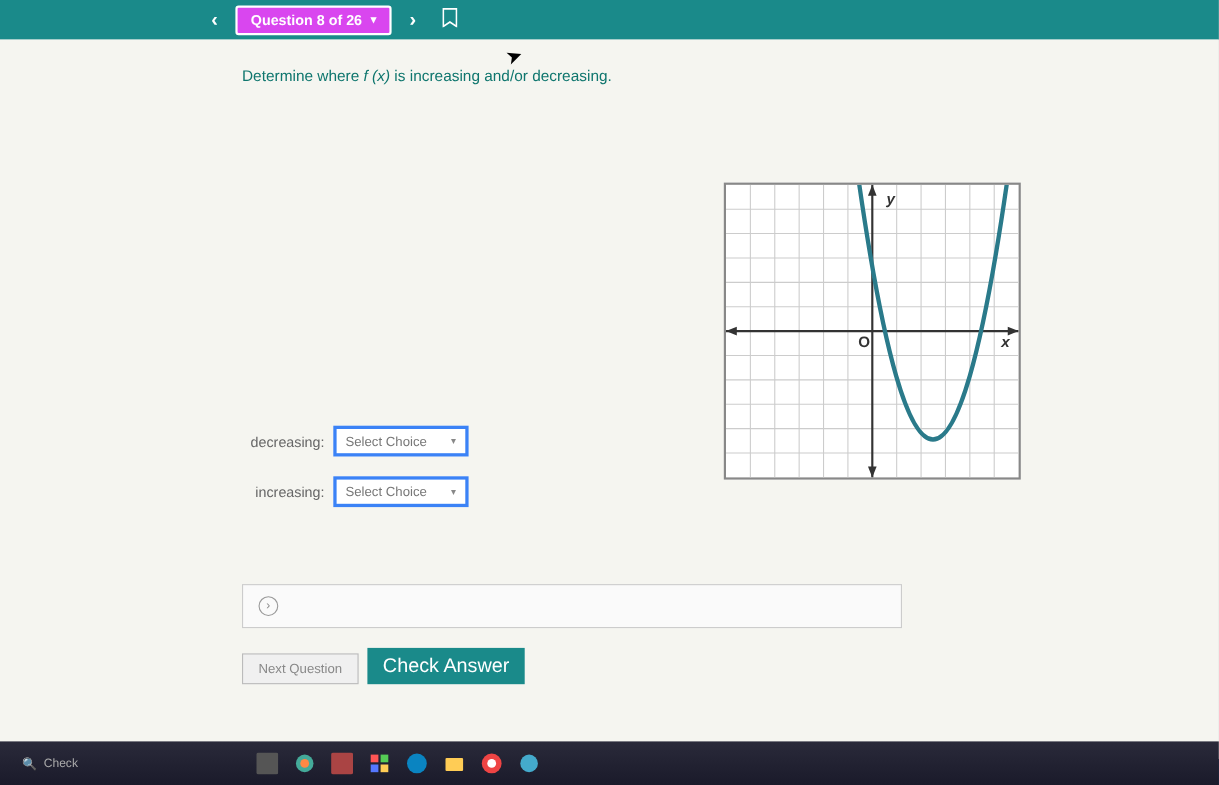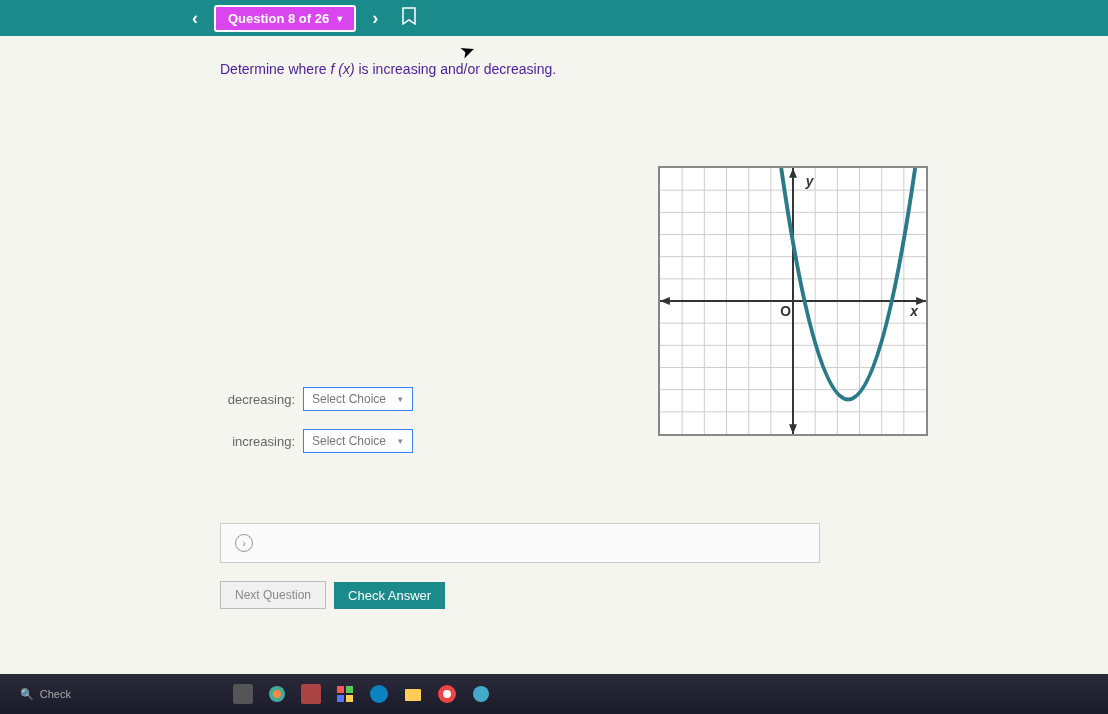--- a/index.html
+++ b/index.html
@@ -75,21 +75,21 @@
     
     .question-title {
       font-size: 20px;
       font-weight: bold;
       color: #444;
       margin-bottom: 18px;
     }
     
     .question-prompt {
       font-size: 14px;
-      color: #4c1d95;
+      color: #0f766e;
     }
     
     .question-prompt i { font-style: italic; }
     
     .graph-container {
       position: absolute;
       right: 180px;
       top: 130px;
       width: 270px;
       height: 270px;
@@ -114,29 +114,29 @@
     }
     
     .answer-label {
       font-size: 13px;
       color: #666;
       min-width: 75px;
       text-align: right;
     }
     
     .select-box {
-      border: 1px solid #3b82f6;
+      border: 3px solid #3b82f6;
       background: #fff;
       padding: 4px 8px;
       font-size: 12px;
       color: #777;
       cursor: pointer;
       display: flex;
       align-items: center;
-      gap: 12px;
+      gap: 22px;
       min-width: 110px;
     }
     
     .select-caret { font-size: 9px; color: #888; }
     
     .help-section {
       margin-top: 70px;
       border: 1px solid #ccc;
       padding: 10px 14px;
       display: flex;
@@ -172,21 +172,21 @@
       padding: 6px 14px;
       font-size: 12px;
       color: #888;
       cursor: pointer;
     }
     
     .btn-primary {
       background: #1a8a8a;
       border: none;
       padding: 6px 14px;
-      font-size: 13px;
+      font-size: 18px;
       color: #fff;
       cursor: pointer;
     }
     
     .taskbar {
       position: absolute;
       bottom: 0; left: 0; right: 0;
       height: 40px;
       background: linear-gradient(180deg, #2a2a3a 0%, #1a1a2a 100%);
       display: flex;

